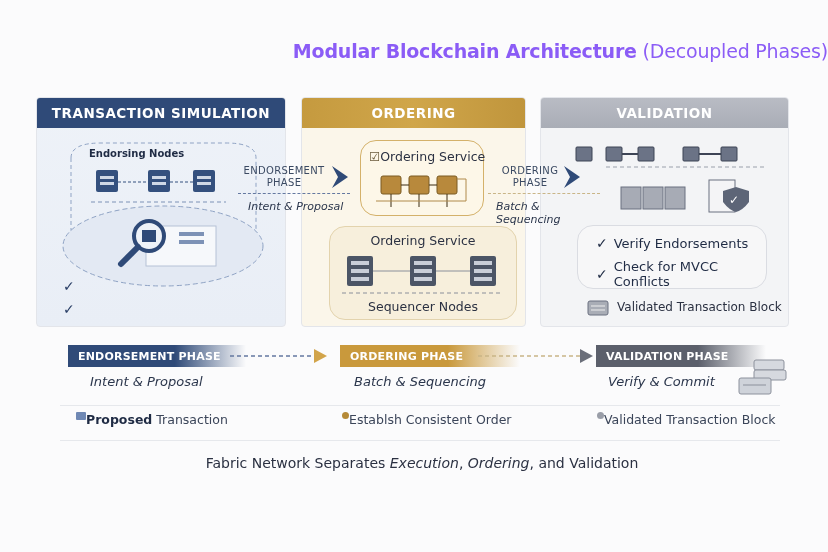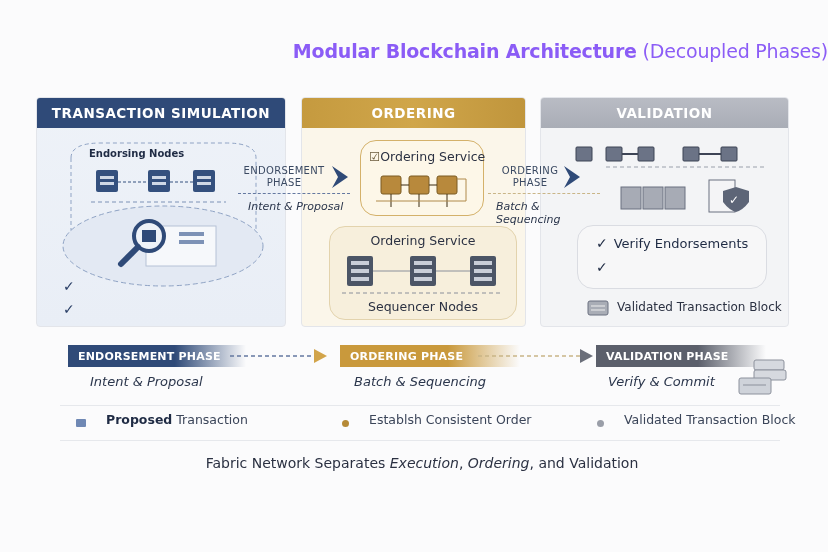--- a/index.html
+++ b/index.html
@@ -23,21 +23,21 @@
   .node-label { font-size: 10px; color: #1f2b44; font-weight: bold; }
   .check-item { font-size: 13px; color: #1f2b44; display: flex; align-items: center; gap: 6px; }
   .check-item .ck { color: #2a3f66; font-size: 14px; font-weight: bold; }
 
   .conn-label { font-size: 10px; color: #3b4a63; text-align: center; line-height: 12px; letter-spacing: 0.3px; }
   .conn-italic { font-size: 11px; font-style: italic; color: #2b364c; }
 
   .box { position: absolute; border-radius: 16px; }
   .pill { position: absolute; height: 22px; display: flex; align-items: center; padding-left: 10px; color: #fff; font-weight: bold; font-size: 11px; letter-spacing: 0.2px; }
   .italic-line { position: absolute; font-style: italic; font-size: 13px; color: #2b364c; }
-  .legend { position: absolute; font-size: 12.5px; color: #3b4559; display: flex; align-items: flex-end; gap: 20px; }
+  .legend { position: absolute; font-size: 12.5px; color: #3b4559; display: flex; align-items: flex-start; gap: 0; }
   .footer { position: absolute; left: 8px; width: 828px; top: 455px; text-align: center; font-size: 14px; color: #2b3142; }
   .divider { position: absolute; height: 1px; background: #e6e8ec; }
 </style>
 </head>
 <body>
 
 <div class="title">
   <b>Modular Blockchain Architecture</b>
   <span class="sub">(Decoupled Phases)</span>
 </div>
@@ -149,20 +149,21 @@
     <path d="M165,45 L178,49 L178,60 Q172,68 165,70 Q158,68 152,60 L152,49 Z" fill="#5d6577"></path>
     <text x="158" y="62" fill="#fff" font-size="12" font-family="DejaVu Sans, sans-serif">✓</text>
   </svg>
   <div class="box" style="left:36px;top:127px;width:190px;height:64px;background:#f7f7f8;border:1px solid #dadce2">
     <div class="abs check-item" style="left:18px;top:9px">
       <span class="ck" style="color:#1f2b44">✓</span>
       <span>Verify Endorsements</span>
     </div>
     <div class="abs check-item" style="left:18px;top:33px">
       <span class="ck" style="color:#1f2b44">✓</span>
+      <span>Check for MVCC Conflicts</span>
     </div>
   </div>
   <div class="abs" style="left:46px;top:200px;display:flex;align-items:center;gap:8px;font-size:12px;color:#2b3142">
     <svg width="22" height="18">
       <rect x="1" y="3" width="20" height="14" rx="2" fill="#a9adb6" stroke="#6b7080"></rect>
       <line x1="4" y1="8" x2="18" y2="8" stroke="#eee"></line>
         <line x1="4" y1="12" x2="18" y2="12" stroke="#eee"></line>
     </svg>
     <span>Validated Transaction Block</span>
   </div>

